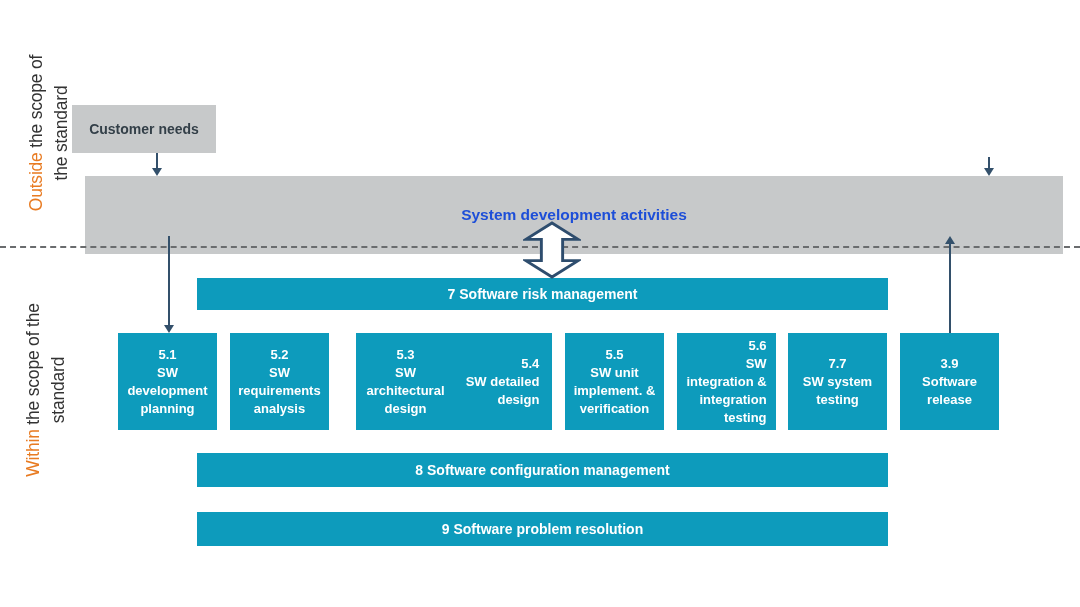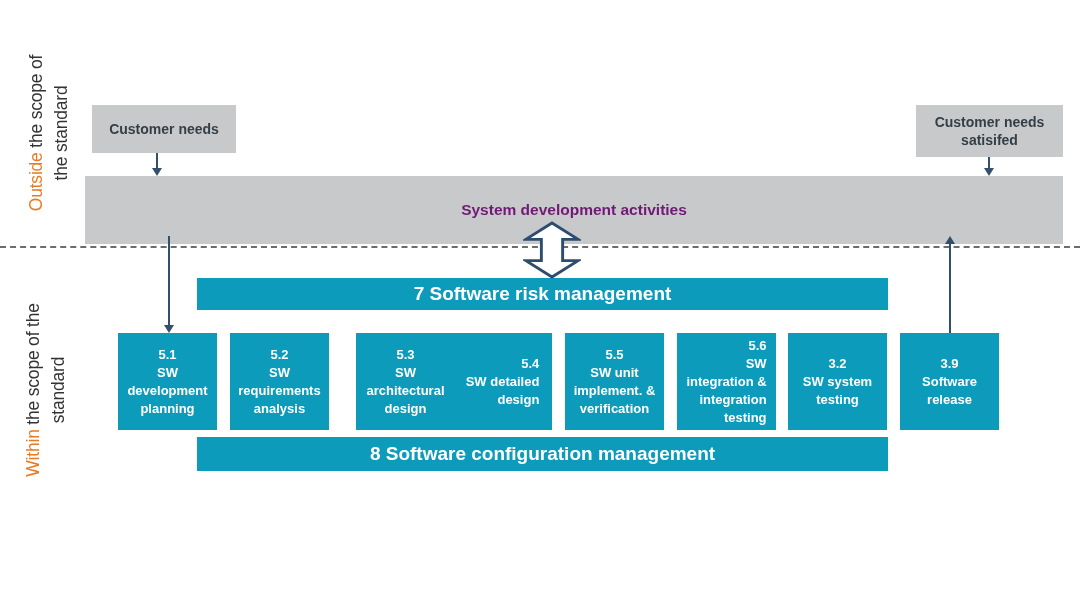--- a/index.html
+++ b/index.html
@@ -14,35 +14,35 @@
   }
   .side-label.outside{width:212px;height:52px;left:-56px;top:107px;}
   .side-label.within{width:216px;height:52px;left:-61px;top:364px;}
   .orange{color:#e87b22;}
   
   .gray-box{
     position:absolute;background:#c7c9ca;display:flex;align-items:center;justify-content:center;
     text-align:center;font-size:14px;font-weight:bold;color:#333f48;line-height:18px;padding:2px 8px;
     box-sizing:border-box;
   }
-  #customer-needs{left:92px;top:105px;width:144px;height:48px;}
+  #customer-needs{left:72px;top:105px;width:144px;height:48px;}
   #customer-needs-satisfied{left:916px;top:105px;width:147px;height:52px;}
   .system-bar{
-    position:absolute;left:85px;top:176px;width:978px;height:68px;background:#c7c9ca;
-    display:flex;align-items:center;justify-content:center;font-size:15.5px;font-weight:bold;color:#701a75;
+    position:absolute;left:85px;top:176px;width:978px;height:78px;background:#c7c9ca;
+    display:flex;align-items:center;justify-content:center;font-size:15.5px;font-weight:bold;color:#1d4ed8;
   }
   
   .scope-divider{position:absolute;left:0;top:246px;width:1080px;height:0;border-top:2px dashed #6a6c6e;}
   
   .tbar{
     position:absolute;left:197px;width:691px;background:#0d9bbc;color:#ffffff;
-    display:flex;align-items:center;justify-content:center;font-size:19px;font-weight:bold;
+    display:flex;align-items:center;justify-content:center;font-size:14px;font-weight:bold;
   }
   #bar7{top:278px;height:32px;}
-  #bar8{top:437px;height:34px;}
+  #bar8{top:453px;height:34px;}
   #bar9{top:512px;height:34px;}
   
   .process-row{position:absolute;left:0;top:333px;width:920px;height:97px;}
   .pbox{
     position:absolute;width:99px;height:97px;background:#0d9bbc;color:#ffffff;
     display:flex;align-items:center;justify-content:center;text-align:center;
     font-size:13px;font-weight:bold;line-height:18px;white-space:pre-line;
   }
   .pbox:nth-child(1){left:118px;}
   .pbox:nth-child(2){left:230px;}
@@ -72,21 +72,20 @@
   <div class="side-label outside">
     <div><span class="orange">Outside</span><span> the scope of</span></div>
     <div>the standard</div>
   </div>
   <div class="side-label within">
     <div><span class="orange">Within</span><span> the scope of the</span></div>
     <div>standard</div>
   </div>
 
   <div class="gray-box" id="customer-needs">Customer needs</div>
-  <div class="gray-box" id="customer-needs-satisfied">Customer needs satisifed</div>
 
   <div class="system-bar">
     <span>System development activities</span>
   </div>
 
   <div class="scope-divider"></div>
 
   <div class="vline" id="line-a"></div>
   <div class="head down" id="head-a"></div>
   <div class="vline" id="line-b"></div>
@@ -122,25 +121,28 @@
 design</div>
     <div class="pbox">5.5
 SW unit
 implement. &amp;
 verification</div>
     <div class="pbox">5.6
 SW
 integration &amp;
 integration
 testing</div>
-    <div class="pbox">3.2
+    <div class="pbox">7.7
 SW system
 testing</div>
     <div class="pbox">3.9
 Software
 release</div>
   </div>
 
   <div class="tbar" id="bar8">
     <span>8 Software configuration management</span>
   </div>
+  <div class="tbar" id="bar9">
+    <span>9 Software problem resolution</span>
+  </div>
 
 </div>
 
 </body></html>

